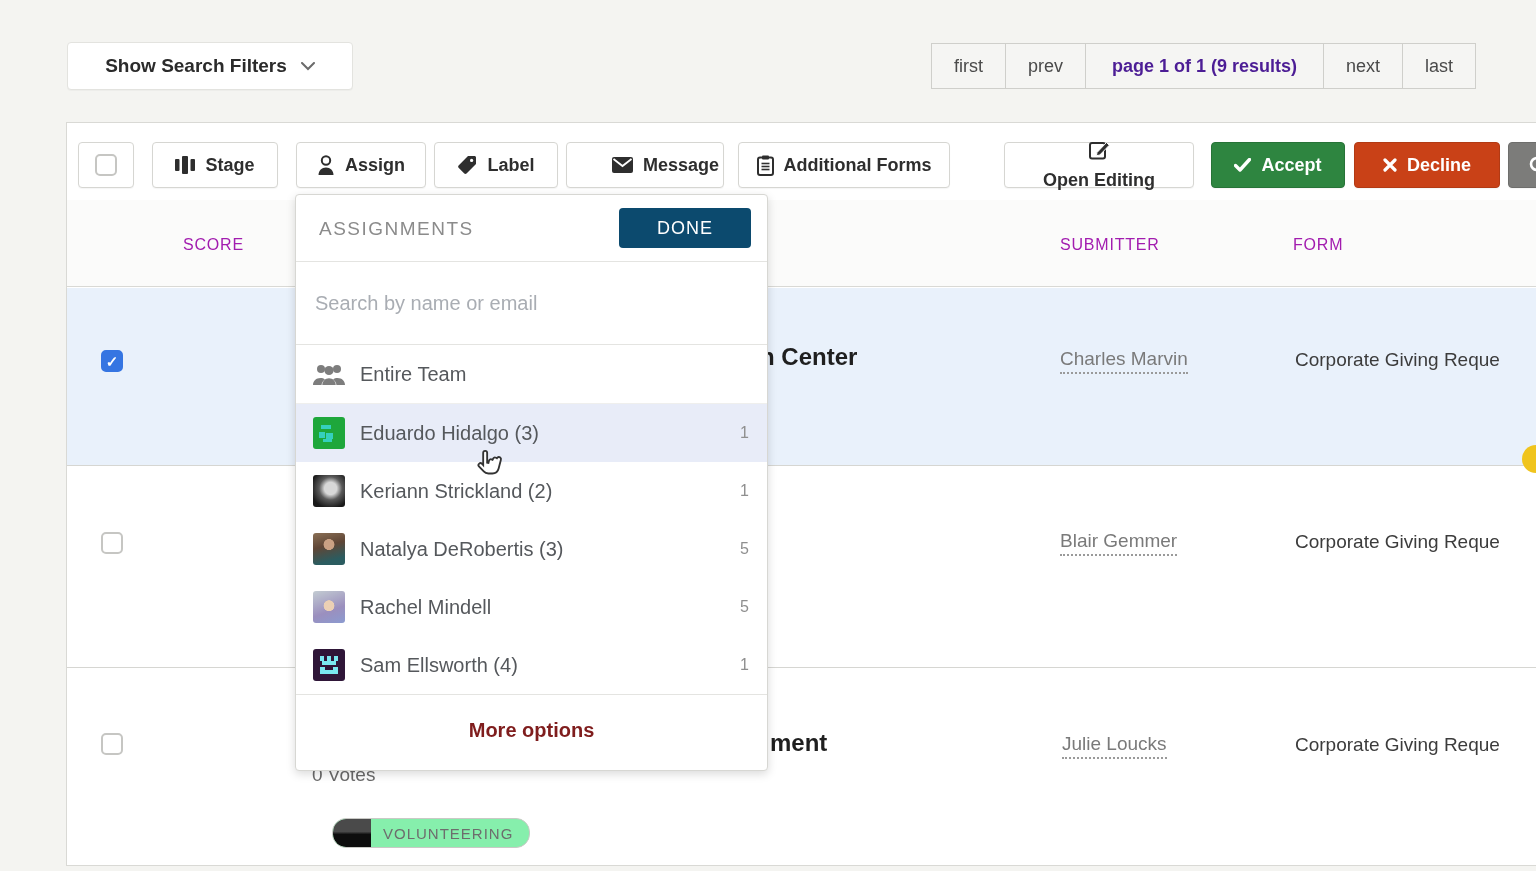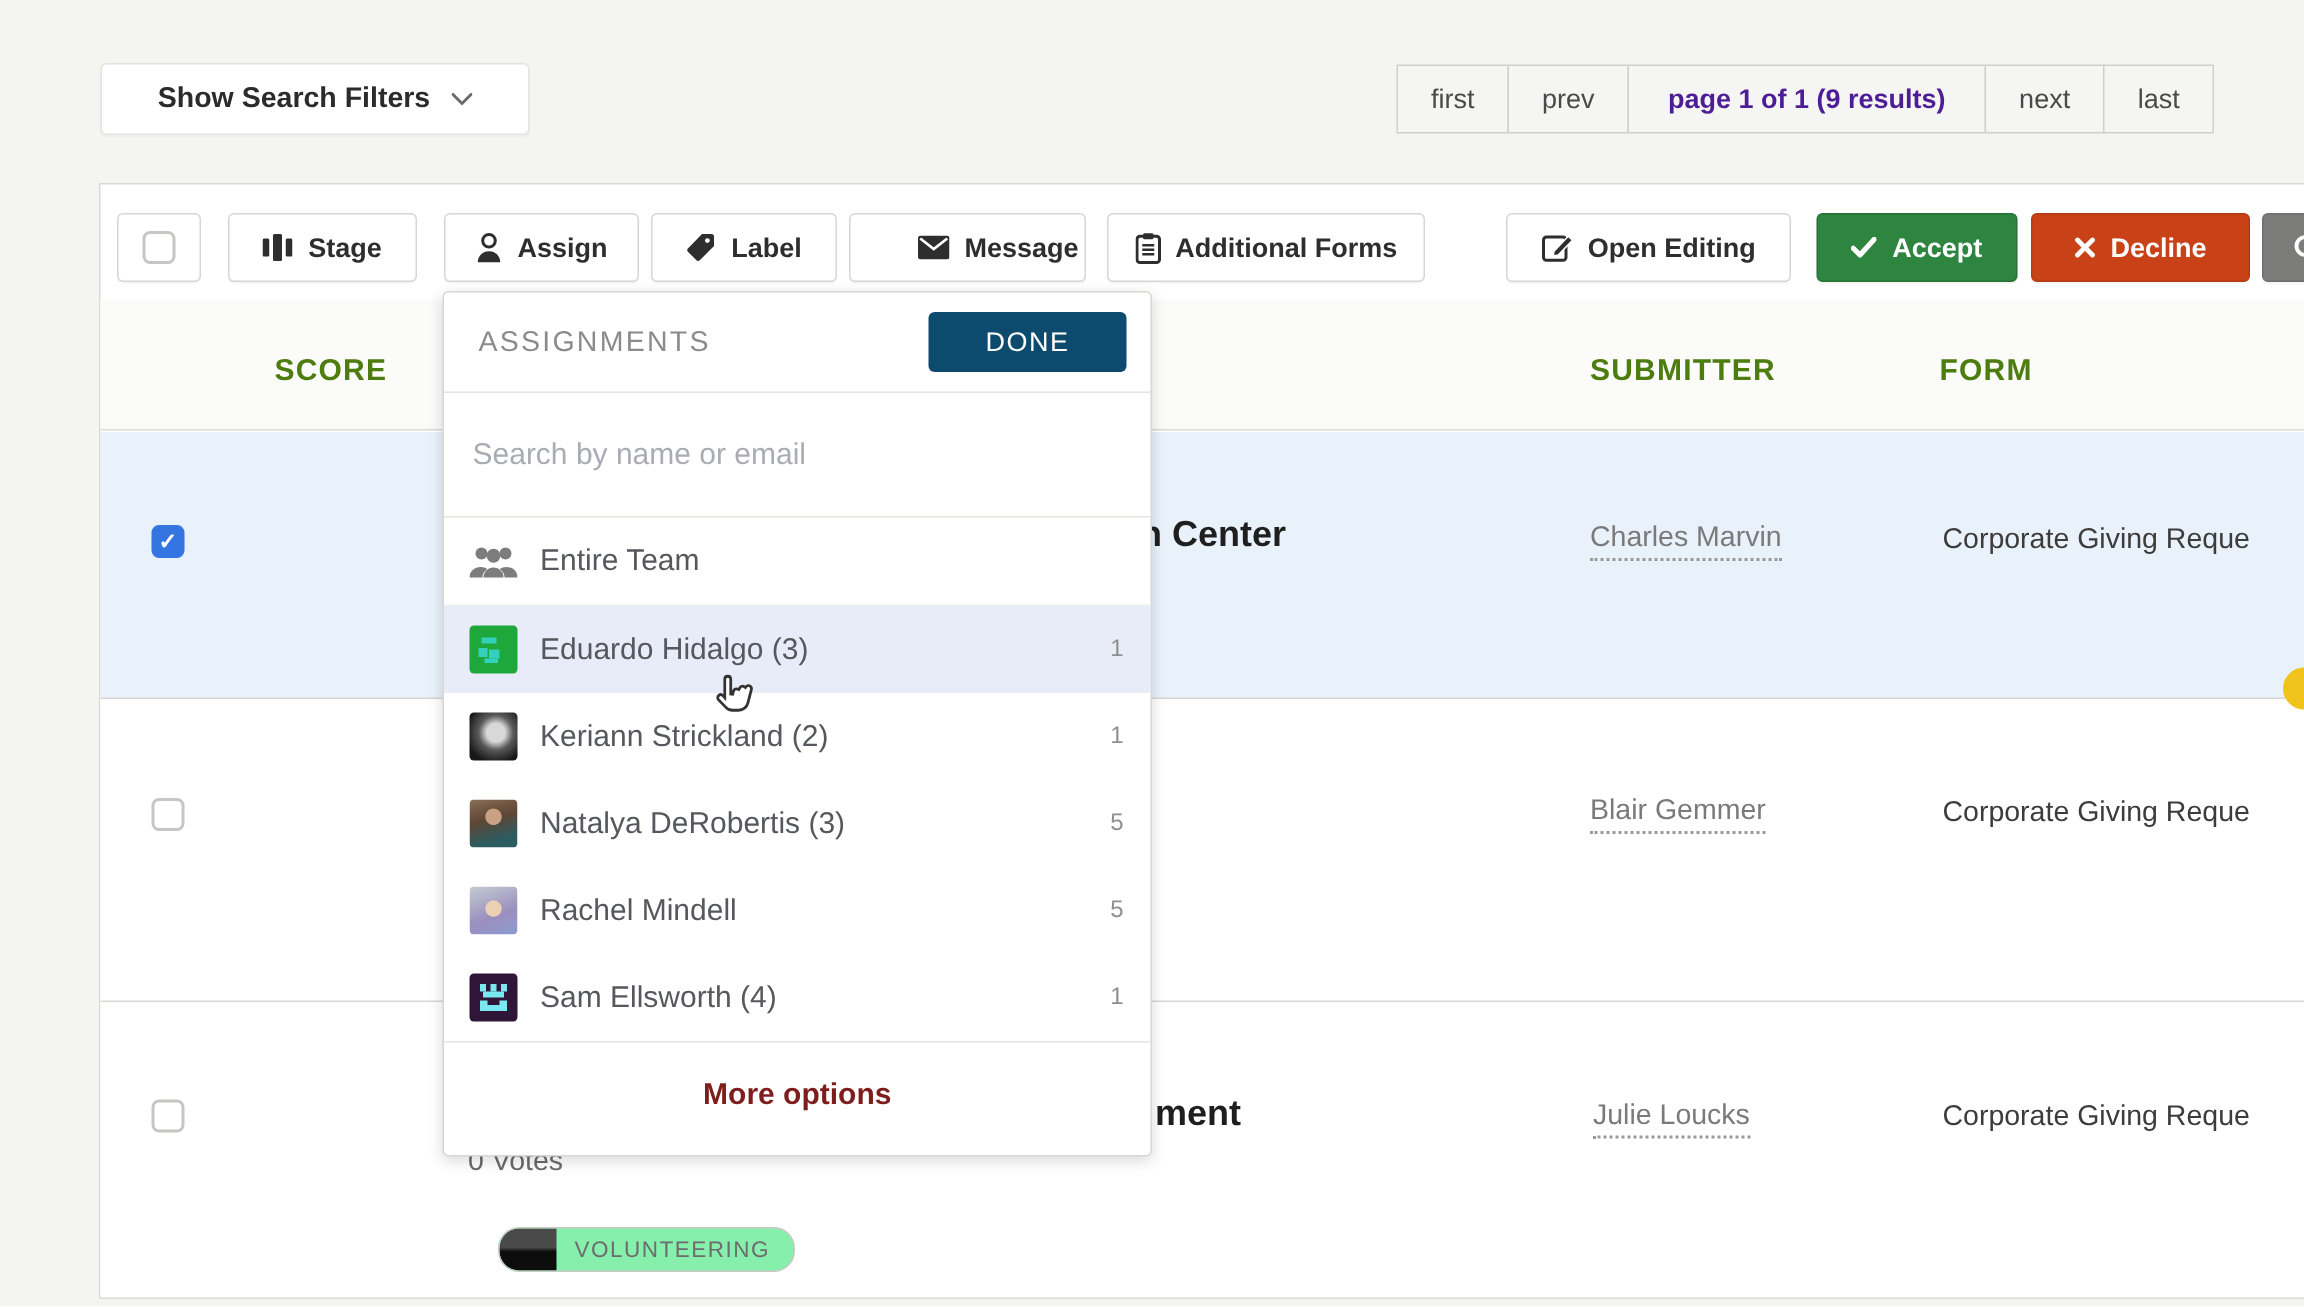--- a/index.html
+++ b/index.html
@@ -16,21 +16,21 @@
   .pager{position:absolute;left:932px;top:43px;height:46px;display:flex;}
   .pager .pg{height:44px;border:1px solid #cfcfcb;background:#f5f5f3;display:flex;align-items:center;
     padding:0 22px;font-size:18px;color:#4a4a4a;margin-left:-1px;cursor:pointer;white-space:nowrap;}
   .pager .pg.info{font-weight:bold;color:#4c1d95;padding:0 26px;cursor:default;}
 
   
   .table-bg{position:absolute;left:66px;top:122px;width:1470px;height:744px;background:#fff;
     border:1px solid #d9d9d5;border-right:none;box-sizing:border-box;}
   .hdr-row{position:absolute;left:67px;top:200px;width:1469px;height:87px;background:#fbfbfa;
     border-bottom:1px solid #d9d9d5;box-sizing:border-box;}
-  .col-h{position:absolute;top:236px;font-size:20px;font-weight:bold;color:#4d7c0f;letter-spacing:.8px;}
+  .col-h{position:absolute;top:236px;font-size:16px;font-weight:normal;color:#a21caf;letter-spacing:.8px;}
 
   
   .tbtn{position:absolute;top:142px;height:46px;background:#fff;border:1px solid #d6d6d2;border-radius:4px;
     box-shadow:0 1px 1px rgba(0,0,0,.04);display:flex;align-items:center;justify-content:center;gap:10px;
     font-size:18px;font-weight:bold;color:#2e2e2e;cursor:pointer;box-sizing:border-box;}
   .tbtn svg{flex:0 0 auto;}
   .tbtn.green{background:#2e8540;border-color:#277337;color:#fff;}
   .tbtn.red{background:#c94117;border-color:#b23a14;color:#fff;}
   .tbtn.gray{background:#7c7c7a;border-color:#6e6e6c;color:#fff;}
 
@@ -179,21 +179,21 @@
     <svg width="17" height="21" viewBox="0 0 17 21">
       <rect x="1" y="2.5" width="15" height="17.5" rx="2" fill="none" stroke="#2e2e2e" stroke-width="2"></rect>
       <rect x="5" y="0.5" width="7" height="4" rx="1" fill="#2e2e2e"></rect>
       <line x1="4.5" y1="8.5" x2="12.5" y2="8.5" stroke="#2e2e2e" stroke-width="1.6"></line>
       <line x1="4.5" y1="11.5" x2="12.5" y2="11.5" stroke="#2e2e2e" stroke-width="1.6"></line>
       <line x1="4.5" y1="14.5" x2="12.5" y2="14.5" stroke="#2e2e2e" stroke-width="1.6"></line>
     </svg>
     <span>Additional Forms</span>
   </div>
 
-  <div class="tbtn" style="left:1004px;width:190px;">
+  <div class="tbtn" style="left:1004px;width:190px;flex-direction:column;">
     <svg width="21" height="20" viewBox="0 0 21 20">
       <rect x="1" y="3" width="15" height="15.5" rx="2" fill="none" stroke="#2e2e2e" stroke-width="2"></rect>
       <path d="M8 12.5L17.5 2.5l2.8 2.7L10.8 15 7.5 15.7z" fill="#2e2e2e" stroke="#fff" stroke-width="1"></path>
     </svg>
     <span>Open Editing</span>
   </div>
 
   <div class="tbtn green" style="left:1211px;width:134px;">
     <svg width="17" height="14" viewBox="0 0 17 14">
       <path d="M1.5 7.5l4.5 4.5L15.5 1.5" fill="none" stroke="#fff" stroke-width="3.4" stroke-linecap="round" stroke-linejoin="round"></path>

